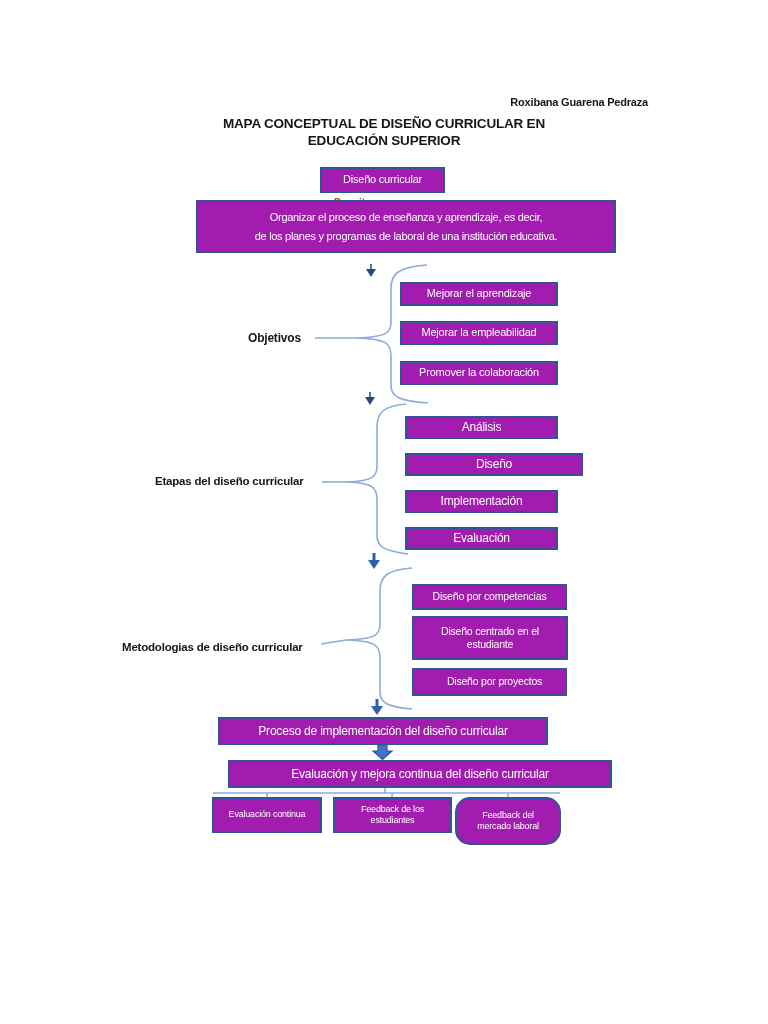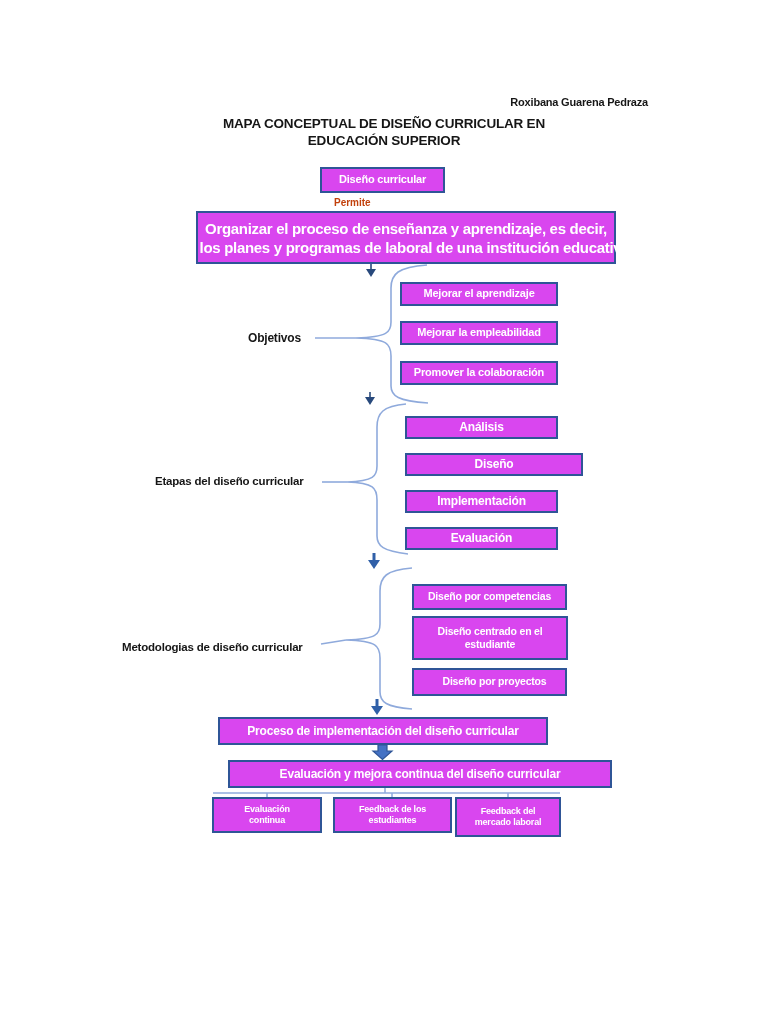--- a/index.html
+++ b/index.html
@@ -11,22 +11,22 @@
   .author{
     font-size:11px;font-weight:bold;color:#161616;text-align:right;
     letter-spacing:-0.2px;
     margin-top:12px;
   }
   .title{
     width:768px;text-align:center;font-weight:bold;color:#161616;
     font-size:13.5px;line-height:17px;letter-spacing:-0.2px;
   }
   .nbox{
-    background:#d946ef;border:2px solid #2F5597;color:#ffffff;
-    font-weight:bold;display:flex;align-items:center;justify-content:center;
+    background:#a21caf;border:2px solid #2F5597;color:#ffffff;
+    font-weight:normal;display:flex;align-items:center;justify-content:center;
     text-align:center;letter-spacing:-0.2px;line-height:1.25;
   }
   .permite{font-weight:bold;color:#c2410c;font-size:10px;}
   .glabel{
     font-weight:bold;color:#161616;font-size:11.5px;white-space:nowrap;
     letter-spacing:-0.2px;
   }
   .defline{white-space:nowrap;}
   svg{position:absolute;left:0;top:0;pointer-events:none;}
 </style>
@@ -79,21 +79,21 @@
 
 <div class="abs title" style="left:0;top:115px;">
   <div>MAPA CONCEPTUAL DE DISEÑO CURRICULAR EN</div>
   <div>EDUCACIÓN SUPERIOR</div>
 </div>
 
 <div class="abs nbox" style="left:320px;top:167px;width:125px;height:26px;font-size:11px;">Diseño curricular</div>
 
 <div class="abs permite" style="left:334px;top:197px;width:100px;">Permite</div>
 
-<div class="abs nbox" style="left:196px;top:211px;width:420px;height:53px;font-size:15px;flex-direction:column;line-height:19px;letter-spacing:-0.3px;">
+<div class="abs nbox" style="left:196px;top:200px;width:420px;height:53px;font-size:11px;flex-direction:column;line-height:19px;letter-spacing:-0.3px;">
   <div class="defline">Organizar el proceso de enseñanza y aprendizaje, es decir,</div>
   <div class="defline">de los planes y programas de laboral de una institución educativa.</div>
 </div>
 
 <div class="abs glabel" style="left:248px;top:331px;font-size:12px;">Objetivos</div>
 <div class="abs nbox" style="left:400px;top:282px;width:158px;height:24px;font-size:11px;">Mejorar el aprendizaje</div>
 <div class="abs nbox" style="left:400px;top:321px;width:158px;height:24px;font-size:11px;">Mejorar la empleabilidad</div>
 <div class="abs nbox" style="left:400px;top:361px;width:158px;height:24px;font-size:11px;">Promover la colaboración</div>
 
 <div class="abs glabel" style="left:155px;top:475px;">Etapas del diseño curricular</div>
@@ -105,13 +105,13 @@
 <div class="abs glabel" style="left:122px;top:641px;">Metodologias de diseño curricular</div>
 <div class="abs nbox" style="left:412px;top:584px;width:155px;height:26px;font-size:10.5px;">Diseño por competencias</div>
 <div class="abs nbox" style="left:412px;top:616px;width:156px;height:44px;font-size:10.5px;padding:0 12px;">Diseño centrado en el estudiante</div>
 <div class="abs nbox" style="left:412px;top:668px;width:155px;height:28px;font-size:10.5px;padding-left:10px;">Diseño por proyectos</div>
 
 <div class="abs nbox" style="left:218px;top:717px;width:330px;height:28px;font-size:12px;">Proceso de implementación del diseño curricular</div>
 <div class="abs nbox" style="left:228px;top:760px;width:384px;height:28px;font-size:12px;">Evaluación y mejora continua del diseño curricular</div>
 
 <div class="abs nbox" style="left:212px;top:797px;width:110px;height:36px;font-size:9px;padding:0 12px;">Evaluación continua</div>
 <div class="abs nbox" style="left:333px;top:797px;width:119px;height:36px;font-size:9px;padding:0 18px;">Feedback de los estudiantes</div>
-<div class="abs nbox" style="left:455px;top:797px;width:106px;height:40px;font-size:9px;padding:0 10px;">Feedback del mercado laboral</div>
+<div class="abs nbox" style="left:455px;top:797px;width:106px;height:48px;font-size:9px;padding:0 10px;border-radius:15px;">Feedback del mercado laboral</div>
 
 </body></html>

